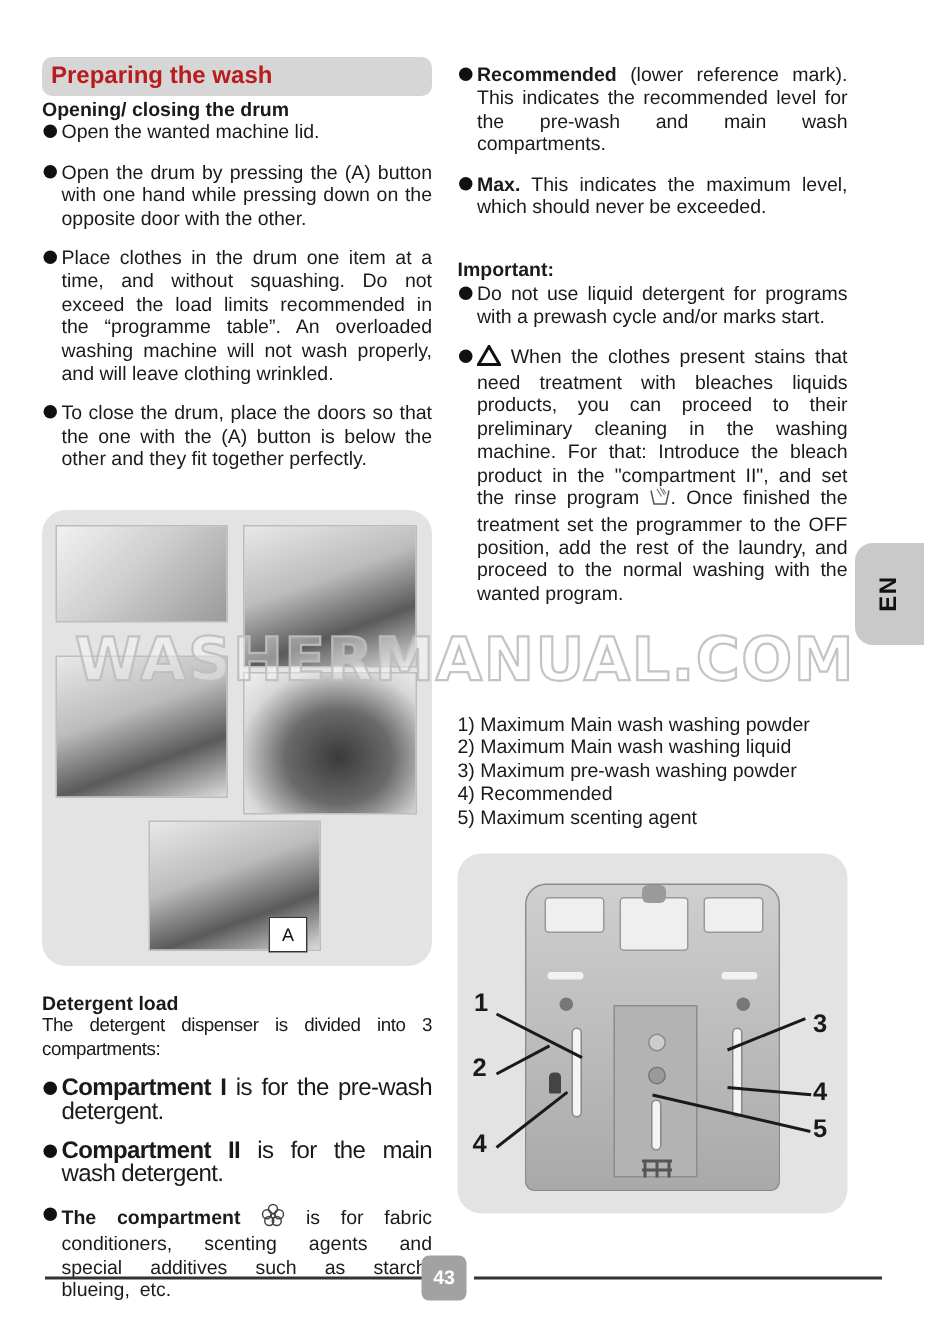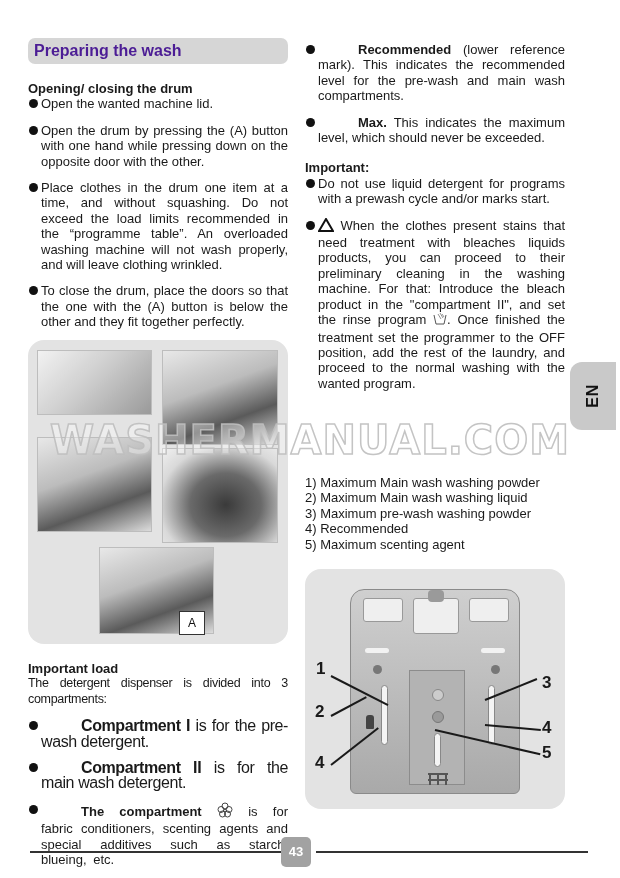--- a/index.html
+++ b/index.html
@@ -5,30 +5,30 @@
   * { box-sizing: border-box; margin: 0; padding: 0; }
   html, body { width: 620px; height: 878px; background: #ffffff; overflow: hidden; }
   body { position: relative; font-family: "Liberation Sans", sans-serif; color: #1a1a1a; font-size: 13px; line-height: 15.4px; }
 
   .col-left { position: absolute; left: 28px; top: 38px; width: 260px; }
   .col-right { position: absolute; left: 305px; top: 38px; width: 260px; }
 
   .section-title {
     background: #d6d6d6; border-radius: 7px; height: 26px;
     font-weight: bold; font-size: 16px; line-height: 26px; padding-left: 6px;
-    width: 260px; color: #4c1d95;
+    width: 260px; color: #b91c1c;
   }
   .subhead { font-weight: bold; font-size: 13px; margin-top: 16px; }
   .bullet { position: relative; padding-left: 13px; text-align: justify; }
   .bullet::before {
     content: ""; position: absolute; left: 1px; top: 3px; width: 9px; height: 9px;
     background: #111; border-radius: 50%;
   }
   .gap { margin-top: 11px; }
-  .bold { font-weight: bold; margin-left: 40px; }
+  .bold { font-weight: bold; }
   .para { text-align: justify; }
 
   .small-bullet { font-size: 16px; letter-spacing: -0.4px; }
 
   .photo-panel {
     position: absolute; left: 28px; top: 340px; width: 260px; height: 304px;
     background: #e3e3e3; border-radius: 16px;
   }
   .photo { position: absolute; background: linear-gradient(135deg, #f2f2f2 0%, #cfcfcf 45%, #9a9a9a 100%); border: 1px solid #bdbdbd; }
   .photo.dark { background: radial-gradient(ellipse at 55% 60%, #3a3a3a 0%, #6a6a6a 40%, #d9d9d9 75%, #f0f0f0 100%); }
@@ -77,38 +77,38 @@
     line-height: 30px; text-align: center;
   }
   .inline-icon { display: inline-block; vertical-align: -2px; }
 </style>
 </head>
 <body>
 
 <div class="col-left">
   <div class="section-title">Preparing the wash</div>
 
-  <div class="subhead" style="margin-top:17px;">Opening/ closing the drum</div>
+  <div class="subhead" style="margin-top:1px;">Opening/ closing the drum</div>
   <div class="bullet">Open the wanted machine lid.</div>
   <div class="bullet gap">Open the drum by pressing the (A) button with one hand while pressing down on the opposite door with the other.</div>
   <div class="bullet gap">Place clothes in the drum one item at a time, and without squashing. Do not exceed the load limits recommended in the “programme table”. An overloaded washing machine will not wash properly, and will leave clothing wrinkled.</div>
   <div class="bullet gap">To close the drum, place the doors so that the one with the (A) button is below the other and they fit together perfectly.</div>
 </div>
 
 <div class="photo-panel">
   <div class="photo" style="left:9px;top:10px;width:115px;height:65px;"></div>
   <div class="photo mid" style="left:134px;top:10px;width:116px;height:95px;"></div>
   <div class="photo mid" style="left:9px;top:97px;width:115px;height:95px;"></div>
   <div class="photo dark" style="left:134px;top:108px;width:116px;height:95px;"></div>
   <div class="photo mid" style="left:71px;top:207px;width:115px;height:87px;"></div>
   <div class="label-a" style="left:151px;top:271px;">A</div>
 </div>
 
 <div style="position:absolute;left:28px;top:661px;width:260px;">
-  <div class="subhead" style="margin-top:0;">Important load</div>
+  <div class="subhead" style="margin-top:0;">Detergent load</div>
   <div class="para small-bullet" style="font-size:12.5px;letter-spacing:-0.3px;">The detergent dispenser is divided into 3 compartments:</div>
 
   <div class="bullet gap small-bullet">
     <span class="bold">Compartment I</span><span> is for the pre-wash detergent.</span>
   </div>
   <div class="bullet gap small-bullet">
     <span class="bold">Compartment II</span><span> is for the main wash detergent.</span>
   </div>
   <div class="bullet gap" style="word-spacing:3px;">
     <span class="bold">The compartment</span>
@@ -128,21 +128,21 @@
 </div>
 
 <div class="col-right">
   <div class="bullet" style="margin-top:4px;">
     <span class="bold">Recommended</span><span> (lower reference mark). This indicates the recommended level for the pre-wash and main wash compartments.</span>
   </div>
   <div class="bullet gap">
     <span class="bold">Max.</span><span> This indicates the maximum level, which should never be exceeded.</span>
   </div>
 
-  <div class="subhead" style="margin-top:15px;">Important:</div>
+  <div class="subhead" style="margin-top:27px;">Important:</div>
   <div class="bullet">Do not use liquid detergent for programs with a prewash cycle and/or marks start.</div>
   <div class="bullet gap">
     <span class="inline-icon">
       <svg width="16" height="14" viewBox="0 0 16 14">
           <path d="M8 1 L15 13 L1 13 Z" fill="none" stroke="#111" stroke-width="2" stroke-linejoin="miter"></path>
         </svg>
     </span><span> When the clothes present stains that need treatment with bleaches liquids products, you can proceed to their preliminary cleaning in the washing machine. For that: Introduce the bleach product in the "compartment II", and set the rinse program </span><span class="inline-icon">
       <svg width="14" height="14" viewBox="0 0 14 14">
           <path d="M1 3 L3 12 L11 12 L13 3" fill="none" stroke="#555" stroke-width="1"></path>
           <path d="M5 2 L8 7 M7 1 L10 6 M9 2 L11 5" stroke="#777" stroke-width="0.8"></path>

